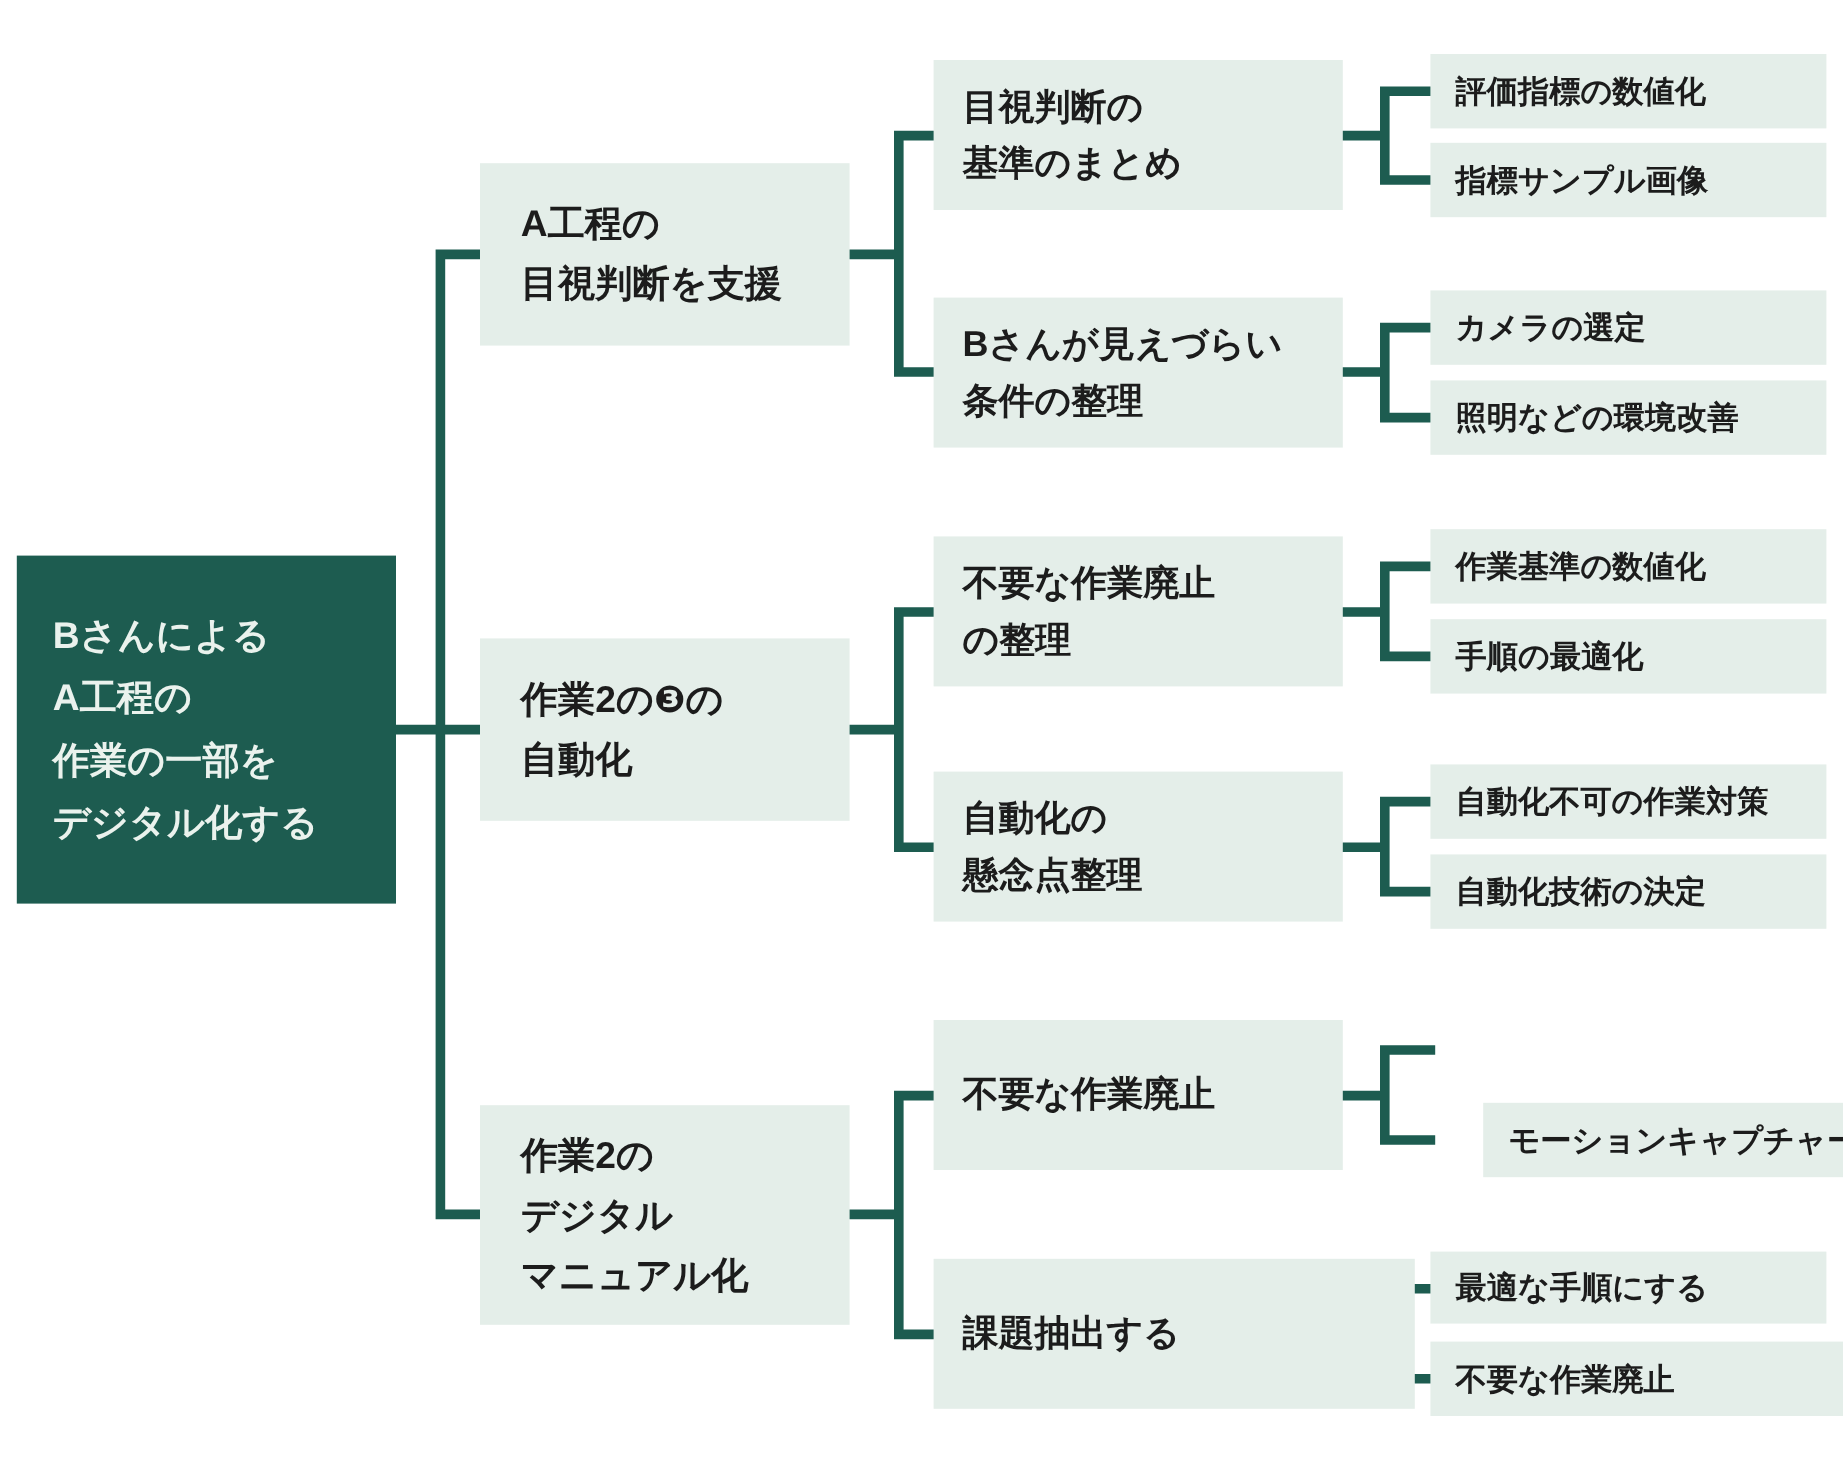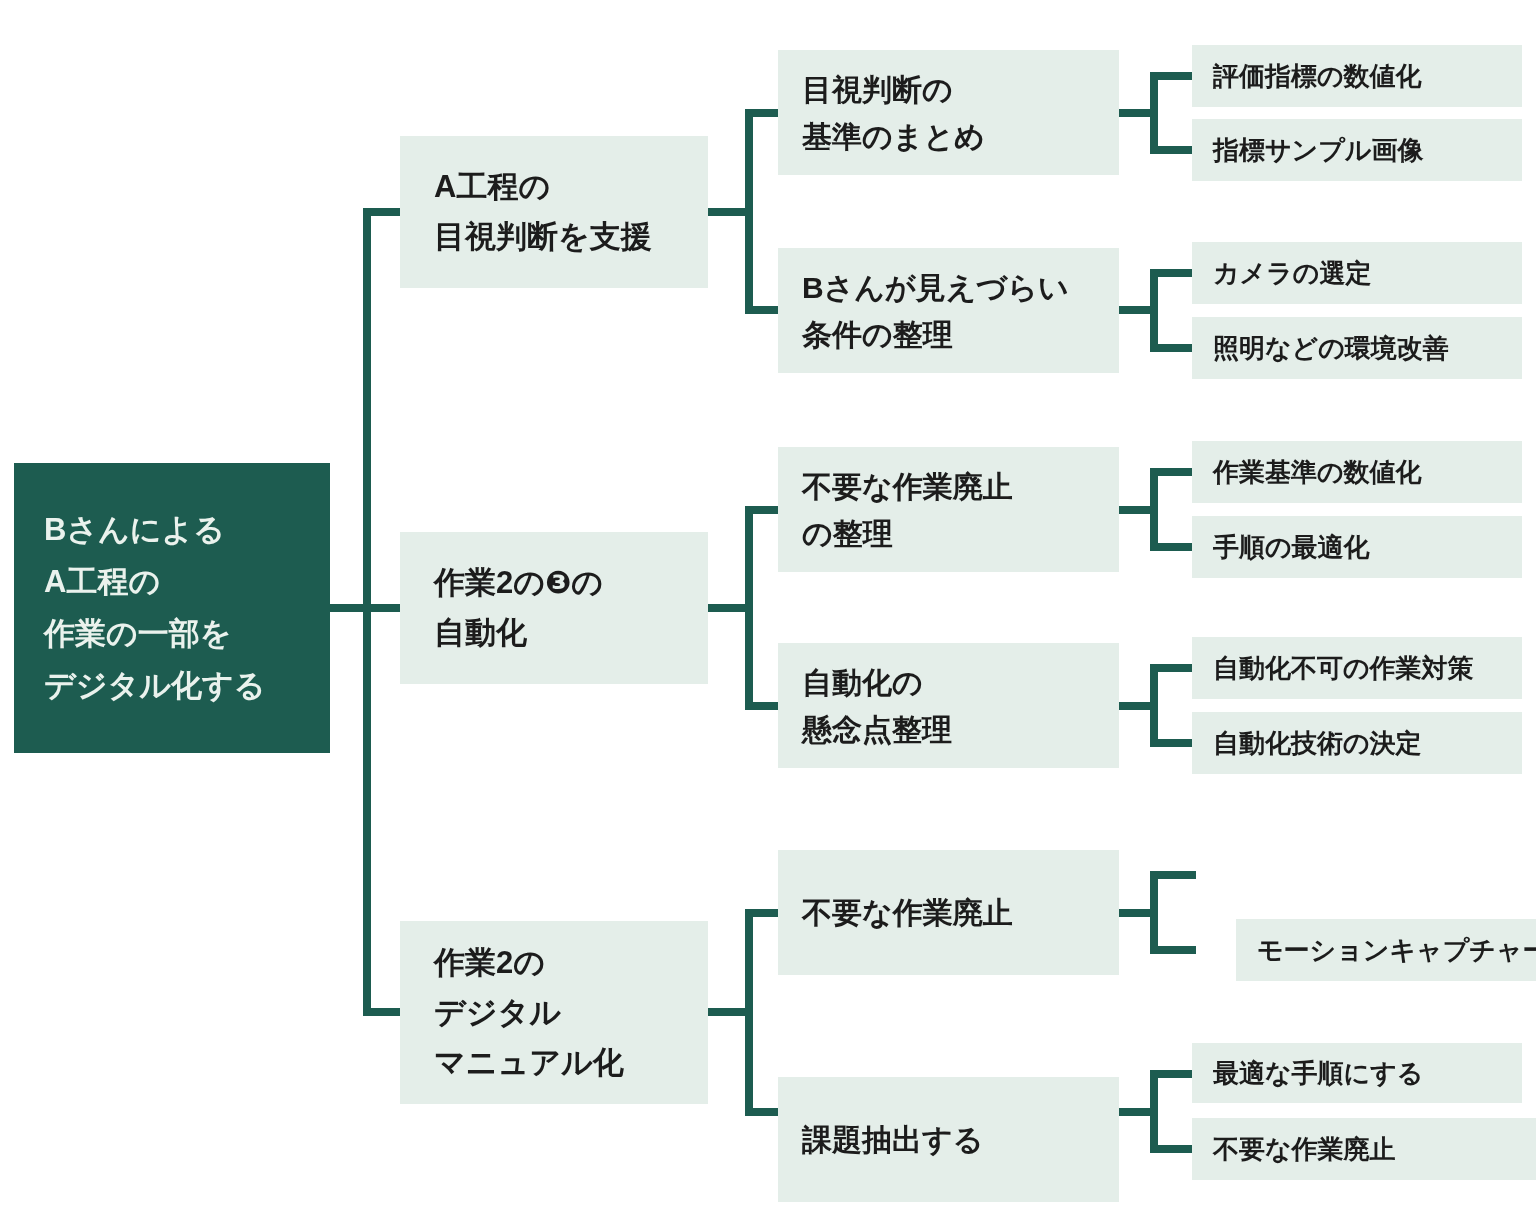--- a/index.html
+++ b/index.html
@@ -72,21 +72,21 @@
 
   <div class="node node-l2" style="left:778px;top:50px;width:341px;height:125px;">目視判断の
 基準のまとめ</div>
   <div class="node node-l2" style="left:778px;top:248px;width:341px;height:125px;">Bさんが見えづらい
 条件の整理</div>
   <div class="node node-l2" style="left:778px;top:447px;width:341px;height:125px;">不要な作業廃止
 の整理</div>
   <div class="node node-l2" style="left:778px;top:643px;width:341px;height:125px;">自動化の
 懸念点整理</div>
   <div class="node node-l2" style="left:778px;top:850px;width:341px;height:125px;">不要な作業廃止</div>
-  <div class="node node-l2" style="left:778px;top:1049px;width:341px;height:125px;margin-top:28px;">課題抽出する</div>
+  <div class="node node-l2" style="left:778px;top:1049px;width:401px;height:125px;">課題抽出する</div>
 
   <div class="node node-l3" style="left:1192px;top:45px;width:330px;height:62px;">評価指標の数値化</div>
   <div class="node node-l3" style="left:1192px;top:119px;width:330px;height:62px;">指標サンプル画像</div>
   <div class="node node-l3" style="left:1192px;top:242px;width:330px;height:62px;">カメラの選定</div>
   <div class="node node-l3" style="left:1192px;top:317px;width:330px;height:62px;">照明などの環境改善</div>
   <div class="node node-l3" style="left:1192px;top:441px;width:330px;height:62px;">作業基準の数値化</div>
   <div class="node node-l3" style="left:1192px;top:516px;width:330px;height:62px;">手順の最適化</div>
   <div class="node node-l3" style="left:1192px;top:637px;width:330px;height:62px;">自動化不可の作業対策</div>
   <div class="node node-l3" style="left:1192px;top:712px;width:330px;height:62px;">自動化技術の決定</div>
   <div class="node node-l3" style="left:1192px;top:919px;width:330px;height:62px;margin-left:44px;">モーションキャプチャー</div>

